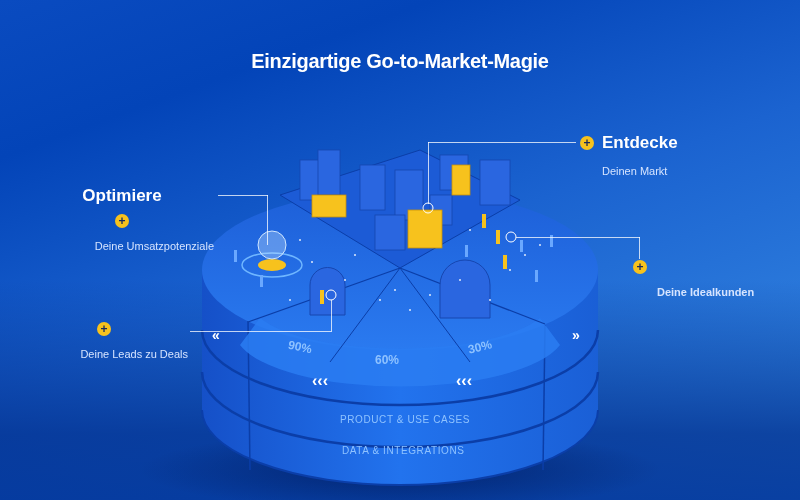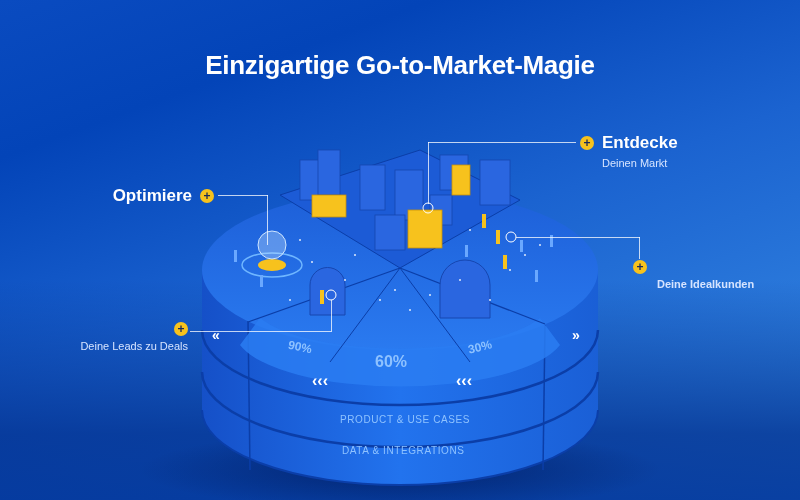--- a/index.html
+++ b/index.html
@@ -2,30 +2,30 @@
 <html><head>
 <meta charset="utf-8">
 <style>
   html,body{margin:0;padding:0;}
   body{width:800px;height:500px;overflow:hidden;font-family:"Liberation Sans",sans-serif;}
   .stage{position:relative;width:800px;height:500px;overflow:hidden;
     background:linear-gradient(160deg,#0a4bc0 0%,#0344b8 20%,#1b63d0 50%,#3a8fe6 100%);}
   .stage::after{content:"";position:absolute;left:0;right:0;bottom:0;height:220px;
     background:linear-gradient(180deg,rgba(0,40,130,0) 0%,rgba(0,45,140,0.75) 70%,rgba(0,50,150,0.85) 100%);pointer-events:none;}
   .title{position:absolute;left:0;width:800px;top:50px;text-align:center;color:#fff;
-    font-size:26px;font-weight:bold;letter-spacing:-0.3px;z-index:5;}
+    font-size:20px;font-weight:bold;letter-spacing:-0.3px;z-index:5;}
   svg.disk{position:absolute;left:0;top:0;z-index:2;}
   .callout{position:absolute;z-index:6;color:#fff;}
   .callout .h{font-size:17px;font-weight:bold;display:flex;align-items:center;gap:8px;}
-  .callout .s{font-size:11px;color:#d6e4ff;margin-top:4px;}
+  .callout .s{font-size:11px;color:#d6e4ff;margin-top:12px;}
   .plus{width:14px;height:14px;border-radius:50%;background:#f7c21d;color:#1a2a5a;
     font-size:12px;font-weight:bold;line-height:14px;text-align:center;display:inline-block;flex:none;}
   .right .h{justify-content:flex-start;}
   .left{text-align:right;}
-  .left .h{justify-content:flex-end;}
+  .left .h{justify-content:center;flex-direction:column;}
   .line{position:absolute;background:rgba(255,255,255,0.75);z-index:4;}
   .lbl{position:absolute;z-index:4;color:#8ec2ff;font-weight:bold;}
 </style>
 </head>
 <body>
 
 <div class="stage">
 
   <div class="title">Einzigartige Go-to-Market-Magie</div>
 
@@ -144,38 +144,39 @@
         <span>Entdecke</span>
       </div>
     <div class="s" style="padding-left:22px;">Deinen Markt</div>
   </div>
 
   <div class="callout left" style="left:30px;top:186px;width:184px;">
     <div class="h">
         <span>Optimiere</span>
         <span class="plus">+</span>
       </div>
+    <div class="s" style="padding-right:0px;">Deine Umsatzpotenziale</div>
   </div>
 
   <div class="callout right" style="left:633px;top:260px;">
     <div class="h">
         <span class="plus">+</span>
       </div>
     <div class="s" style="padding-left:24px;font-weight:bold;">Deine Idealkunden</div>
   </div>
 
   <div class="callout left" style="left:20px;top:322px;width:168px;">
     <div class="h">
         <span class="plus">+</span>
       </div>
     <div class="s">Deine Leads zu Deals</div>
   </div>
 
   <div class="lbl" style="left:288px;top:340px;font-size:12px;transform:rotate(12deg);">90%</div>
-  <div class="lbl" style="left:375px;top:353px;font-size:16px;">60%</div>
+  <div class="lbl" style="left:375px;top:353px;font-size:12px;">60%</div>
   <div class="lbl" style="left:468px;top:340px;font-size:12px;transform:rotate(-14deg);">30%</div>
 
   <div class="lbl" style="left:312px;top:372px;font-size:16px;color:#fff;">‹‹‹</div>
   <div class="lbl" style="left:456px;top:372px;font-size:16px;color:#fff;">‹‹‹</div>
 
   <div class="lbl" style="left:340px;top:414px;font-size:10px;letter-spacing:0.6px;font-weight:normal;">PRODUCT &amp; USE CASES</div>
   <div class="lbl" style="left:342px;top:445px;font-size:10px;letter-spacing:0.6px;font-weight:normal;">DATA &amp; INTEGRATIONS</div>
 
 </div>
 

